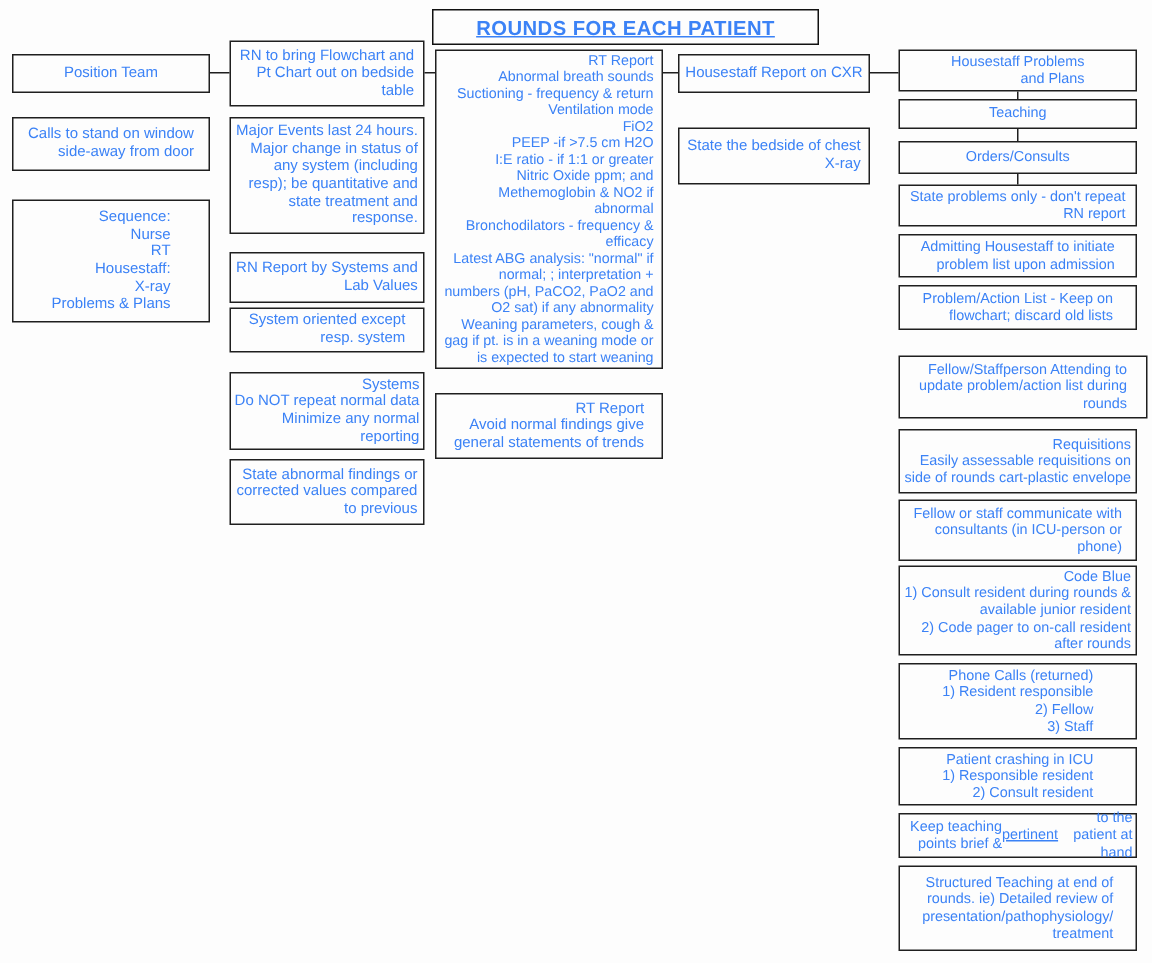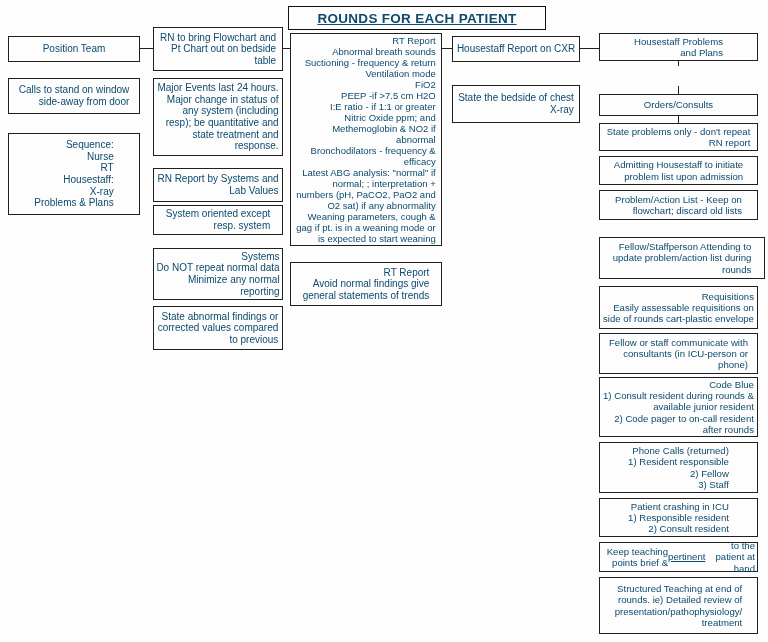--- a/index.html
+++ b/index.html
@@ -1,16 +1,16 @@
 <!DOCTYPE html>
 <html><head>
 <meta charset="utf-8">
 <style>
   html,body{margin:0;padding:0;background:#ffffff;}
-  .page{position:relative;width:768px;height:642px;background:#fdfdfd;font-family:"Liberation Sans",sans-serif;color:#0c4a6e;overflow:hidden;}
+  .page{position:relative;width:768px;height:642px;background:#fdfdfd;font-family:"Liberation Sans",sans-serif;color:#3b82f6;overflow:hidden;}
   .box{position:absolute;box-sizing:border-box;border:1px solid #1f1f1f;background:#fdfdfd;display:flex;align-items:center;justify-content:center;text-align:right;white-space:pre-line;font-size:10px;line-height:1.16;padding:1px 2px;overflow-wrap:break-word;}
   .c5{font-size:9.6px;}
   .rt-big{font-size:9.5px;}
   .titlebox{position:absolute;box-sizing:border-box;border:1.5px solid #111;background:#fdfdfd;display:flex;align-items:center;justify-content:center;font-weight:bold;font-size:13.5px;letter-spacing:.3px;}
   .titlebox .tu{text-decoration:underline;}
   .hline{position:absolute;height:1px;background:#1f1f1f;}
   .vline{position:absolute;width:1px;background:#1f1f1f;}
   .u{text-decoration:underline;}
 </style>
 </head>
@@ -75,20 +75,21 @@
   <div class="box" style="left:290px;top:262px;width:152px;height:44px">RT Report
 Avoid normal findings give
 general statements of trends</div>
 
   <div class="box" style="left:452px;top:36px;width:128px;height:26px">Housestaff Report on CXR</div>
   <div class="box" style="left:452px;top:85px;width:128px;height:38px">State the bedside of chest
 X-ray</div>
 
   <div class="box c5" style="left:599px;top:33px;width:159px;height:28px">Housestaff Problems
 and Plans</div>
+  <div class="box c5" style="left:599px;top:66px;width:159px;height:20px">Teaching</div>
   <div class="box c5" style="left:599px;top:94px;width:159px;height:22px">Orders/Consults</div>
   <div class="box c5" style="left:599px;top:123px;width:159px;height:28px">State problems only - don't repeat
 RN report</div>
   <div class="box c5" style="left:599px;top:156px;width:159px;height:29px">Admitting Housestaff to initiate
 problem list upon admission</div>
   <div class="box c5" style="left:599px;top:190px;width:159px;height:30px">Problem/Action List - Keep on
 flowchart; discard old lists</div>
   <div class="box c5" style="left:599px;top:237px;width:166px;height:42px">Fellow/Staffperson Attending to
 update problem/action list during
 rounds</div>

